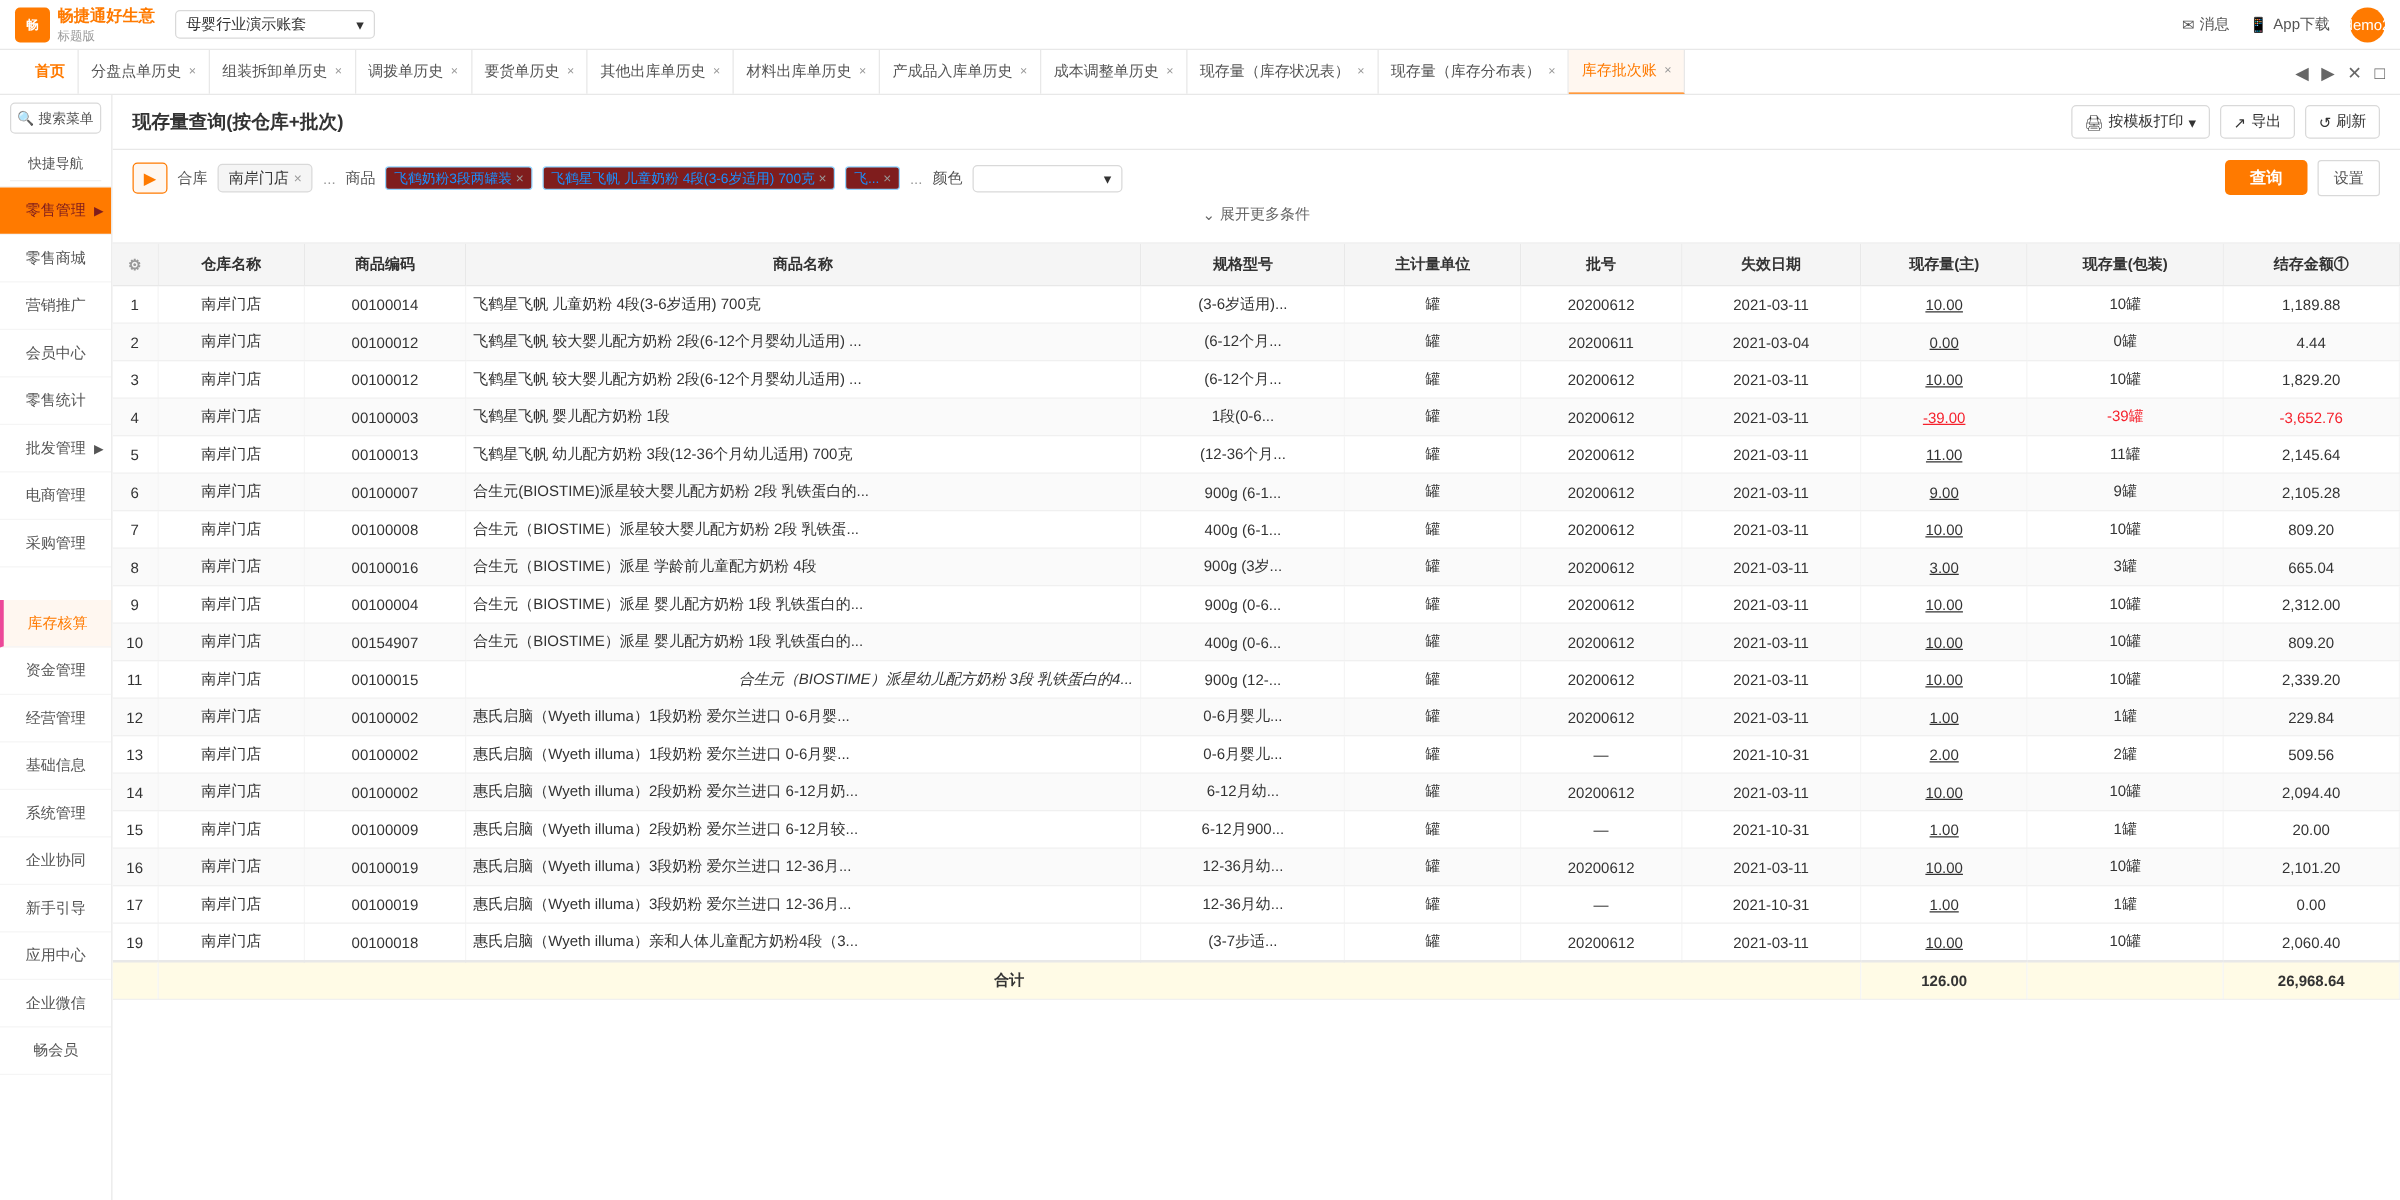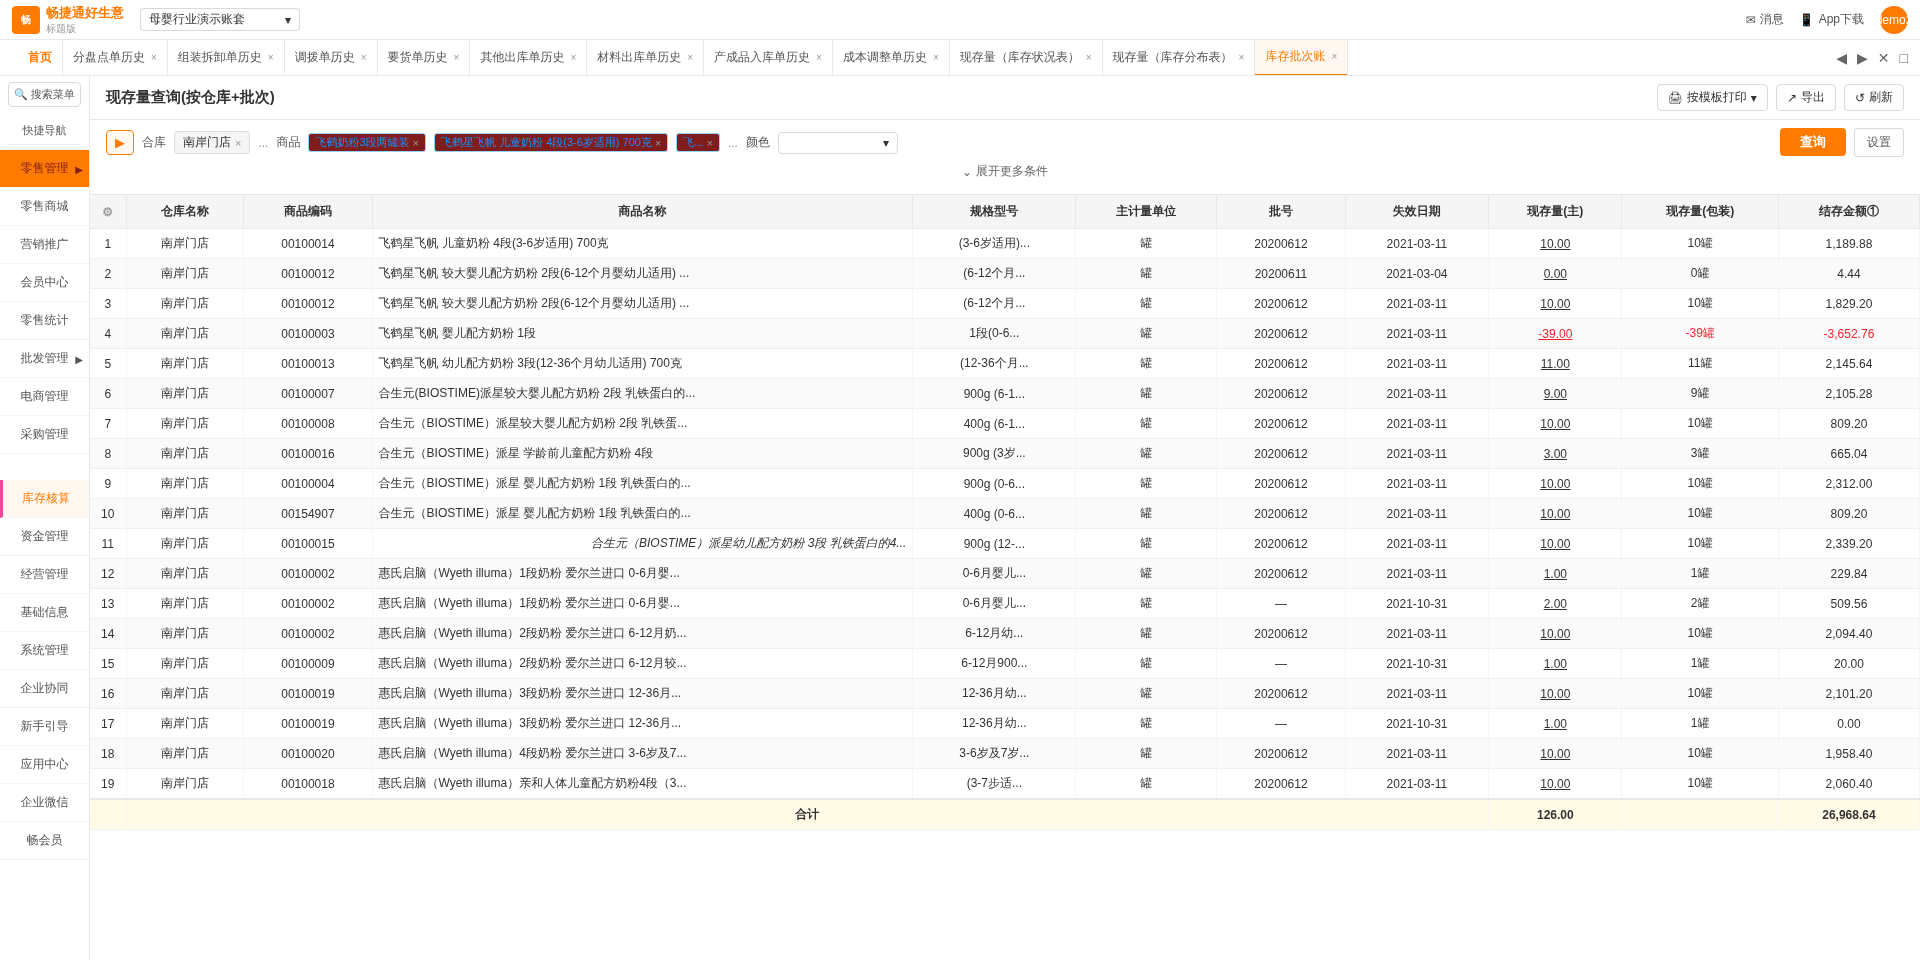--- a/index.html
+++ b/index.html
@@ -492,33 +492,20 @@
     <td>00100019</td>
     <td style="text-align:left;max-width:280px;overflow:hidden;text-overflow:ellipsis;">惠氏启脑（Wyeth illuma）3段奶粉 爱尔兰进口 12-36月...</td>
     <td>12-36月幼...</td>
     <td>罐</td>
     <td>—</td>
     <td>2021-10-31</td>
     <td class="text-underline ">1.00</td>
     <td class="">1罐</td>
     <td class="">0.00</td>
   </tr>
-            <tr class="alt">
-    <td>18</td>
-    <td>南岸门店</td>
-    <td>00100020</td>
-    <td style="text-align:left;max-width:280px;overflow:hidden;text-overflow:ellipsis;">惠氏启脑（Wyeth illuma）4段奶粉 爱尔兰进口 3-6岁及7...</td>
-    <td>3-6岁及7岁...</td>
-    <td>罐</td>
-    <td>20200612</td>
-    <td>2021-03-11</td>
-    <td class="text-underline ">10.00</td>
-    <td class="">10罐</td>
-    <td class="">1,958.40</td>
-  </tr>
             <tr>
     <td>19</td>
     <td>南岸门店</td>
     <td>00100018</td>
     <td style="text-align:left;max-width:280px;overflow:hidden;text-overflow:ellipsis;">惠氏启脑（Wyeth illuma）亲和人体儿童配方奶粉4段（3...</td>
     <td>(3-7步适...</td>
     <td>罐</td>
     <td>20200612</td>
     <td>2021-03-11</td>
     <td class="text-underline ">10.00</td>

